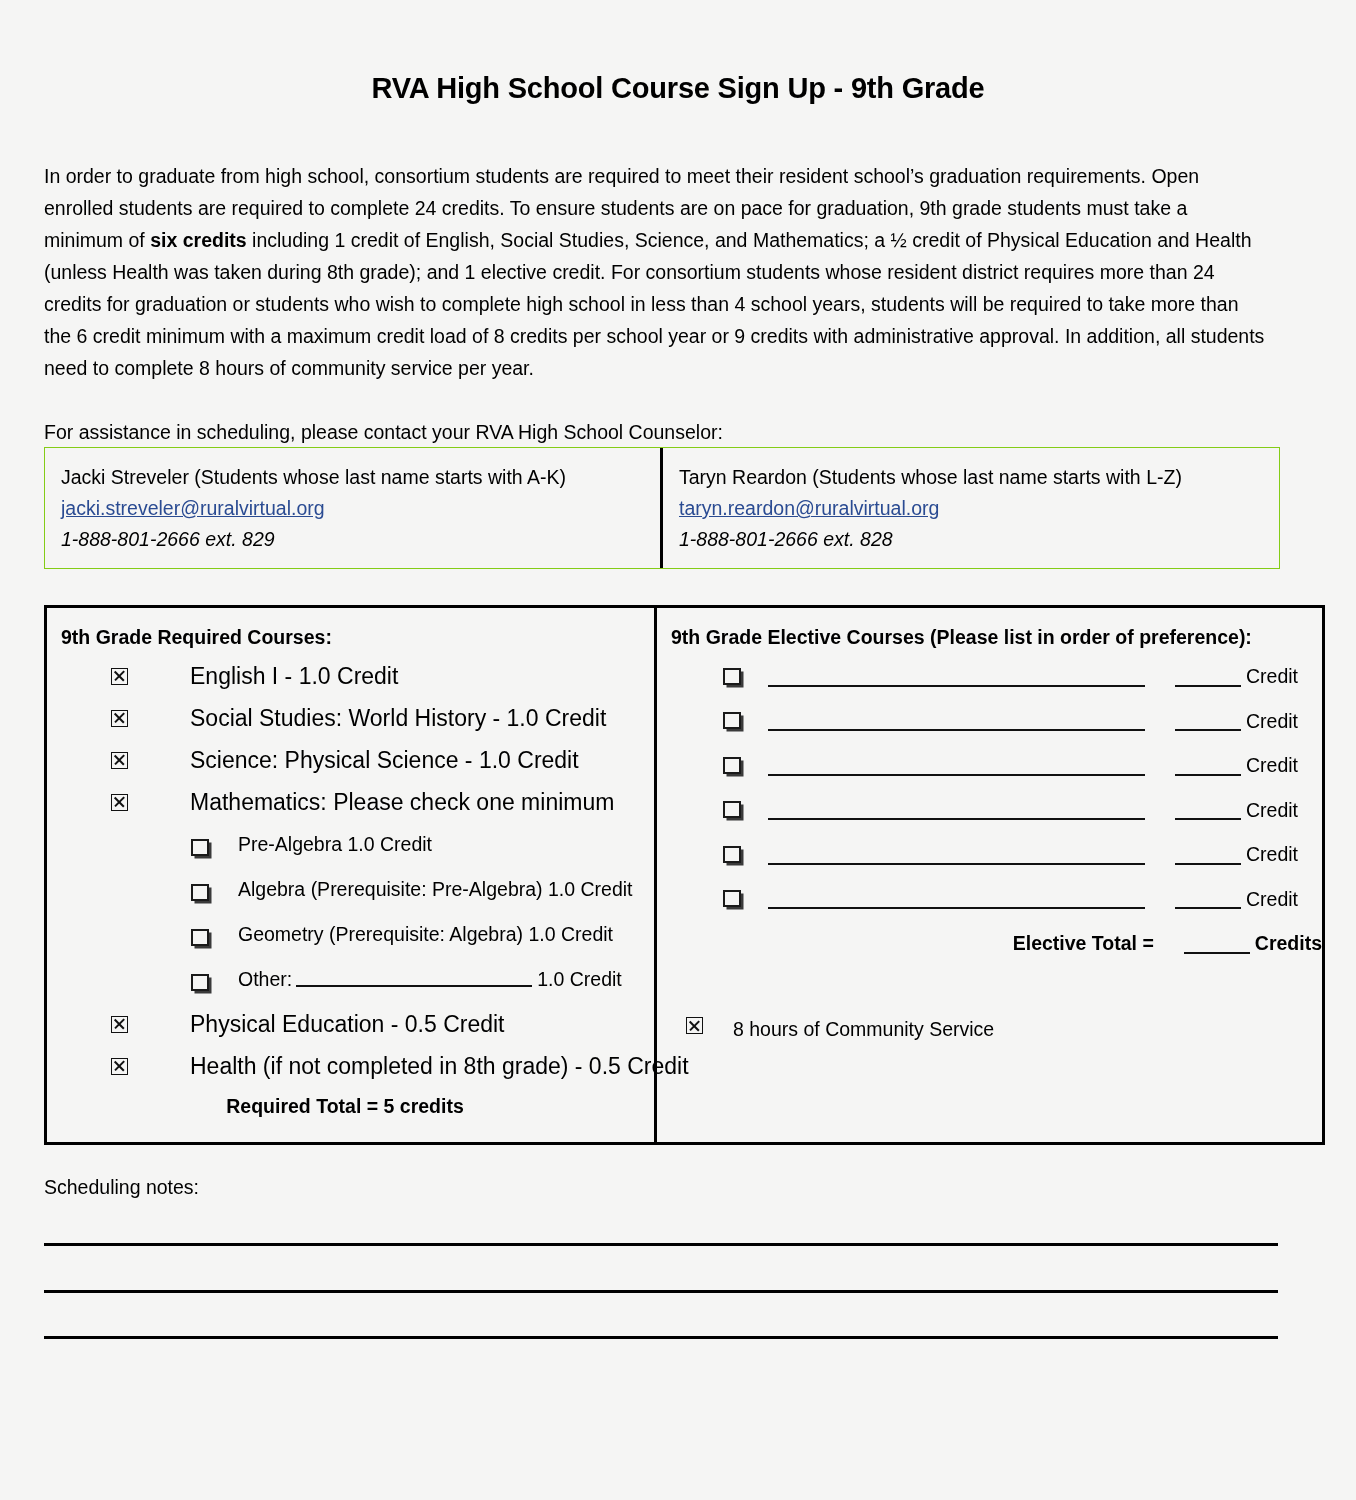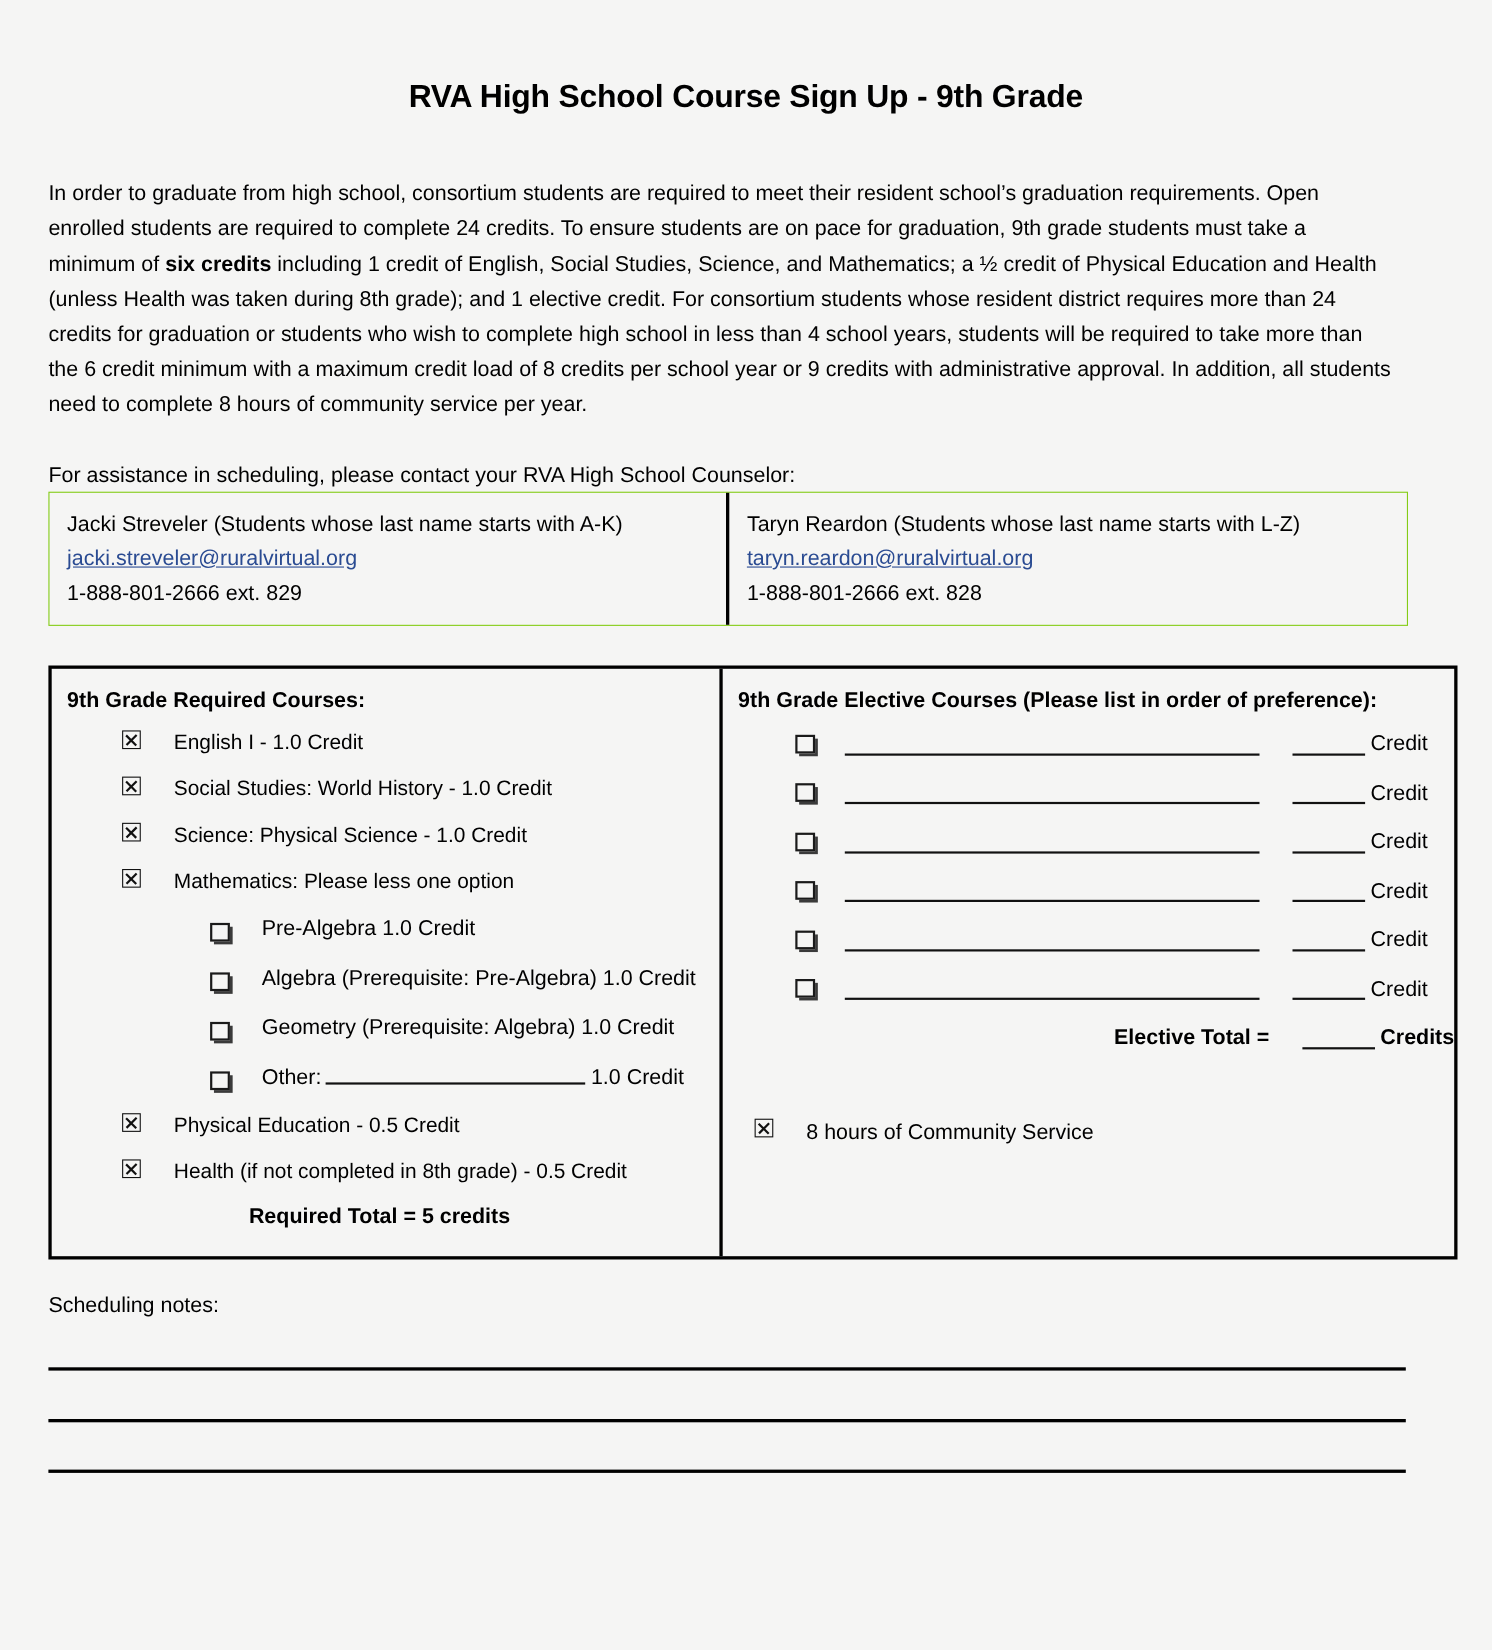--- a/index.html
+++ b/index.html
@@ -82,20 +82,21 @@
   .counselor-email {
     font-size: 19.5px;
     line-height: 31px;
     color: #2a4b92;
     text-decoration: underline;
     display: inline-block;
   }
   .counselor-phone {
     font-size: 19.5px;
     line-height: 31px;
+    font-style: italic;
   }
 
   
   .course-box {
     position: absolute;
     left: 44px;
     top: 605px;
     width: 1281px;
     height: 540px;
     border: 3px solid #000;
@@ -152,25 +153,26 @@
   .cb.empty {
     width: 18px;
     height: 17px;
     border: 2px solid #1a1a1a;
     background: #f5f5f4;
     box-shadow: 3px 3px 0 -0.5px #3a3a3a;
   }
 
   .req-item {
     display: flex;
-    align-items: flex-start;
-    font-size: 19px;
+    align-items: center;
+    font-size: 23px;
     line-height: 24px;
     margin: 0 0 18px 0;
     padding-left: 50px;
+    gap: 32px;
   }
   .req-item .lbl { margin-left: 30px; white-space: nowrap; }
 
   .sub-item {
     display: flex;
     align-items: flex-end;
     font-size: 19.5px;
     line-height: 24px;
     margin: 0 0 21px 0;
     padding-left: 130px;
@@ -305,21 +307,21 @@
       <div class="req-item">
         <span class="cb checked"></span>
         <span class="lbl">Social Studies: World History - 1.0 Credit</span>
       </div>
       <div class="req-item">
         <span class="cb checked"></span>
         <span class="lbl">Science: Physical Science - 1.0 Credit</span>
       </div>
       <div class="req-item">
         <span class="cb checked"></span>
-        <span class="lbl">Mathematics: Please less one option</span>
+        <span class="lbl">Mathematics: Please check one minimum</span>
       </div>
 
       <div class="sub-item">
         <span class="cb empty"></span>
         <span class="lbl">Pre-Algebra 1.0 Credit</span>
       </div>
       <div class="sub-item">
         <span class="cb empty"></span>
         <span class="lbl">Algebra (Prerequisite: Pre-Algebra) 1.0 Credit</span>
       </div>

